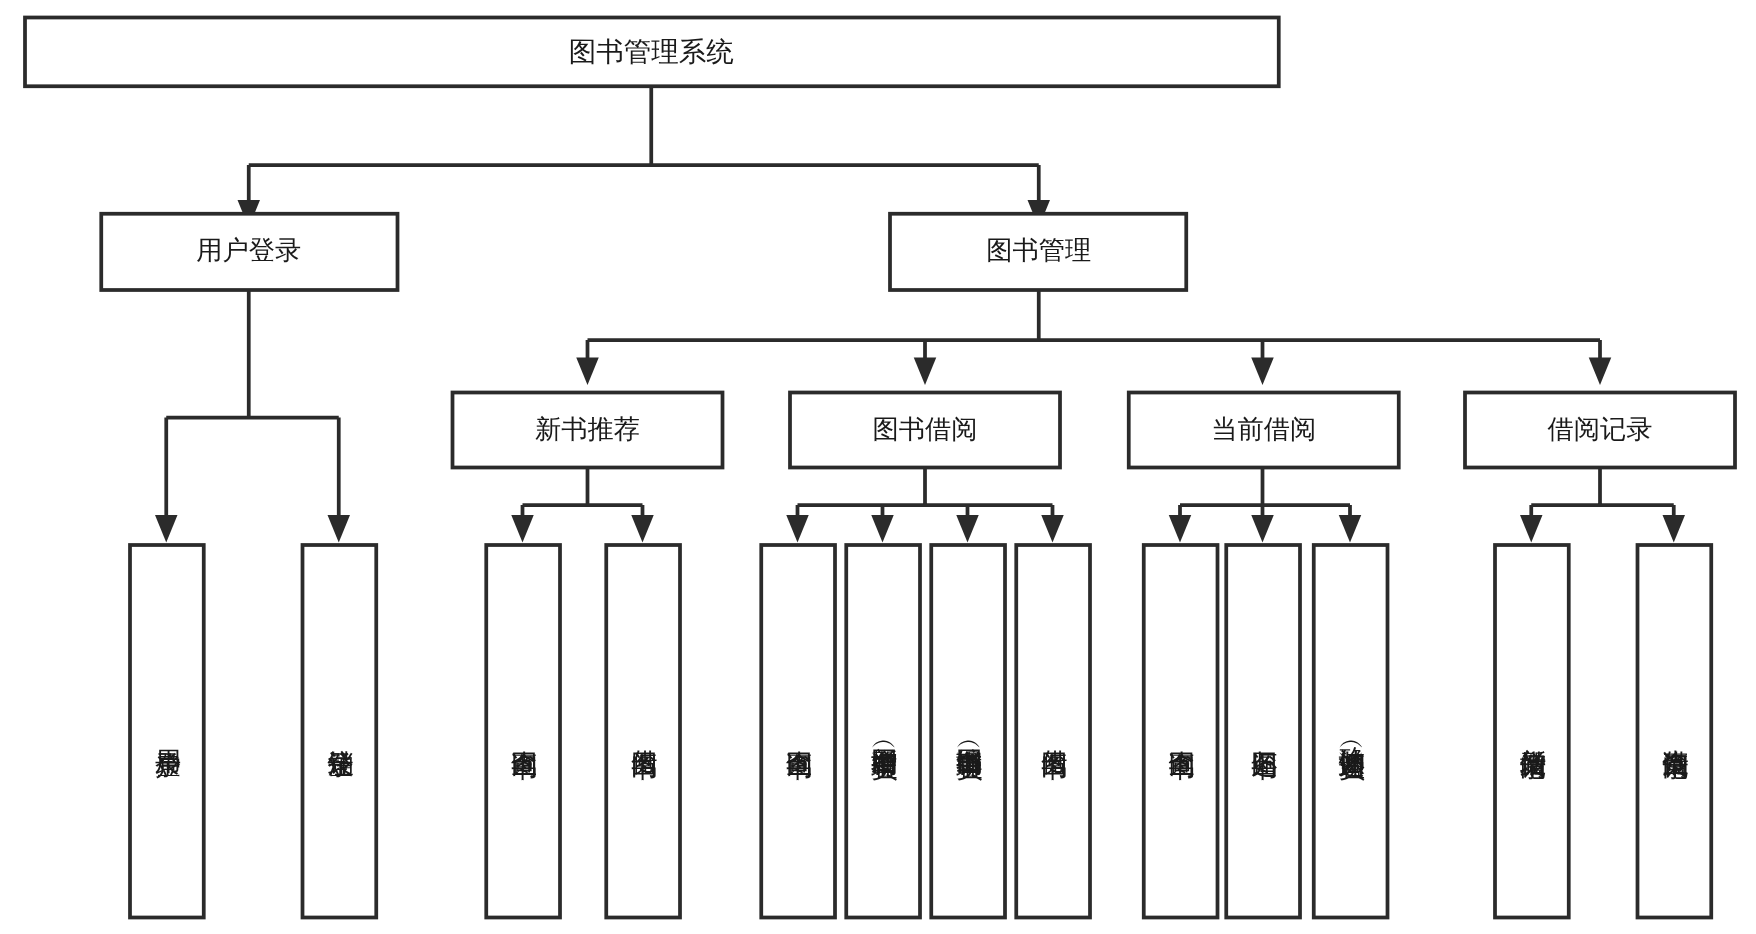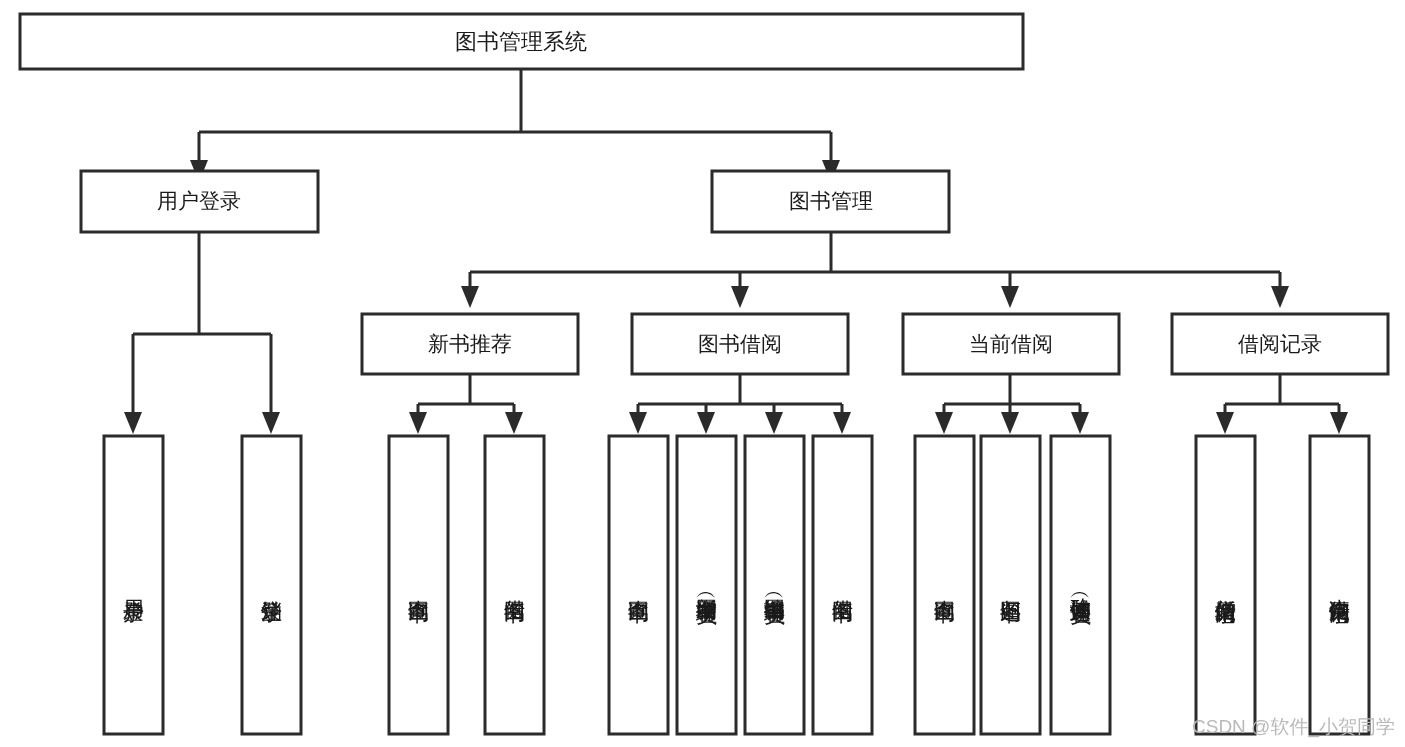--- a/index.html
+++ b/index.html
@@ -209,15 +209,14 @@
   <div class="leaf-label" style="left:745px; top:436px; width:59px; height:298px;">编辑图书（管理员）</div>
   <div class="leaf-label" style="left:813px; top:436px; width:59px; height:298px;">借阅图书</div>
 
   <div class="leaf-label" style="left:915px; top:436px; width:59px; height:298px;">查询图书</div>
   <div class="leaf-label" style="left:981px; top:436px; width:59px; height:298px;">归还图书</div>
   <div class="leaf-label" style="left:1051px; top:436px; width:59px; height:298px;">确认归还（管理员）</div>
 
   <div class="leaf-label" style="left:1196px; top:436px; width:59px; height:298px;">新增借阅记录</div>
   <div class="leaf-label" style="left:1310px; top:436px; width:59px; height:298px;">查询借阅记录</div>
 
-  <div class="watermark">CSDN @软件_小贺同学</div>
 
 </div>
 
 </body></html>

